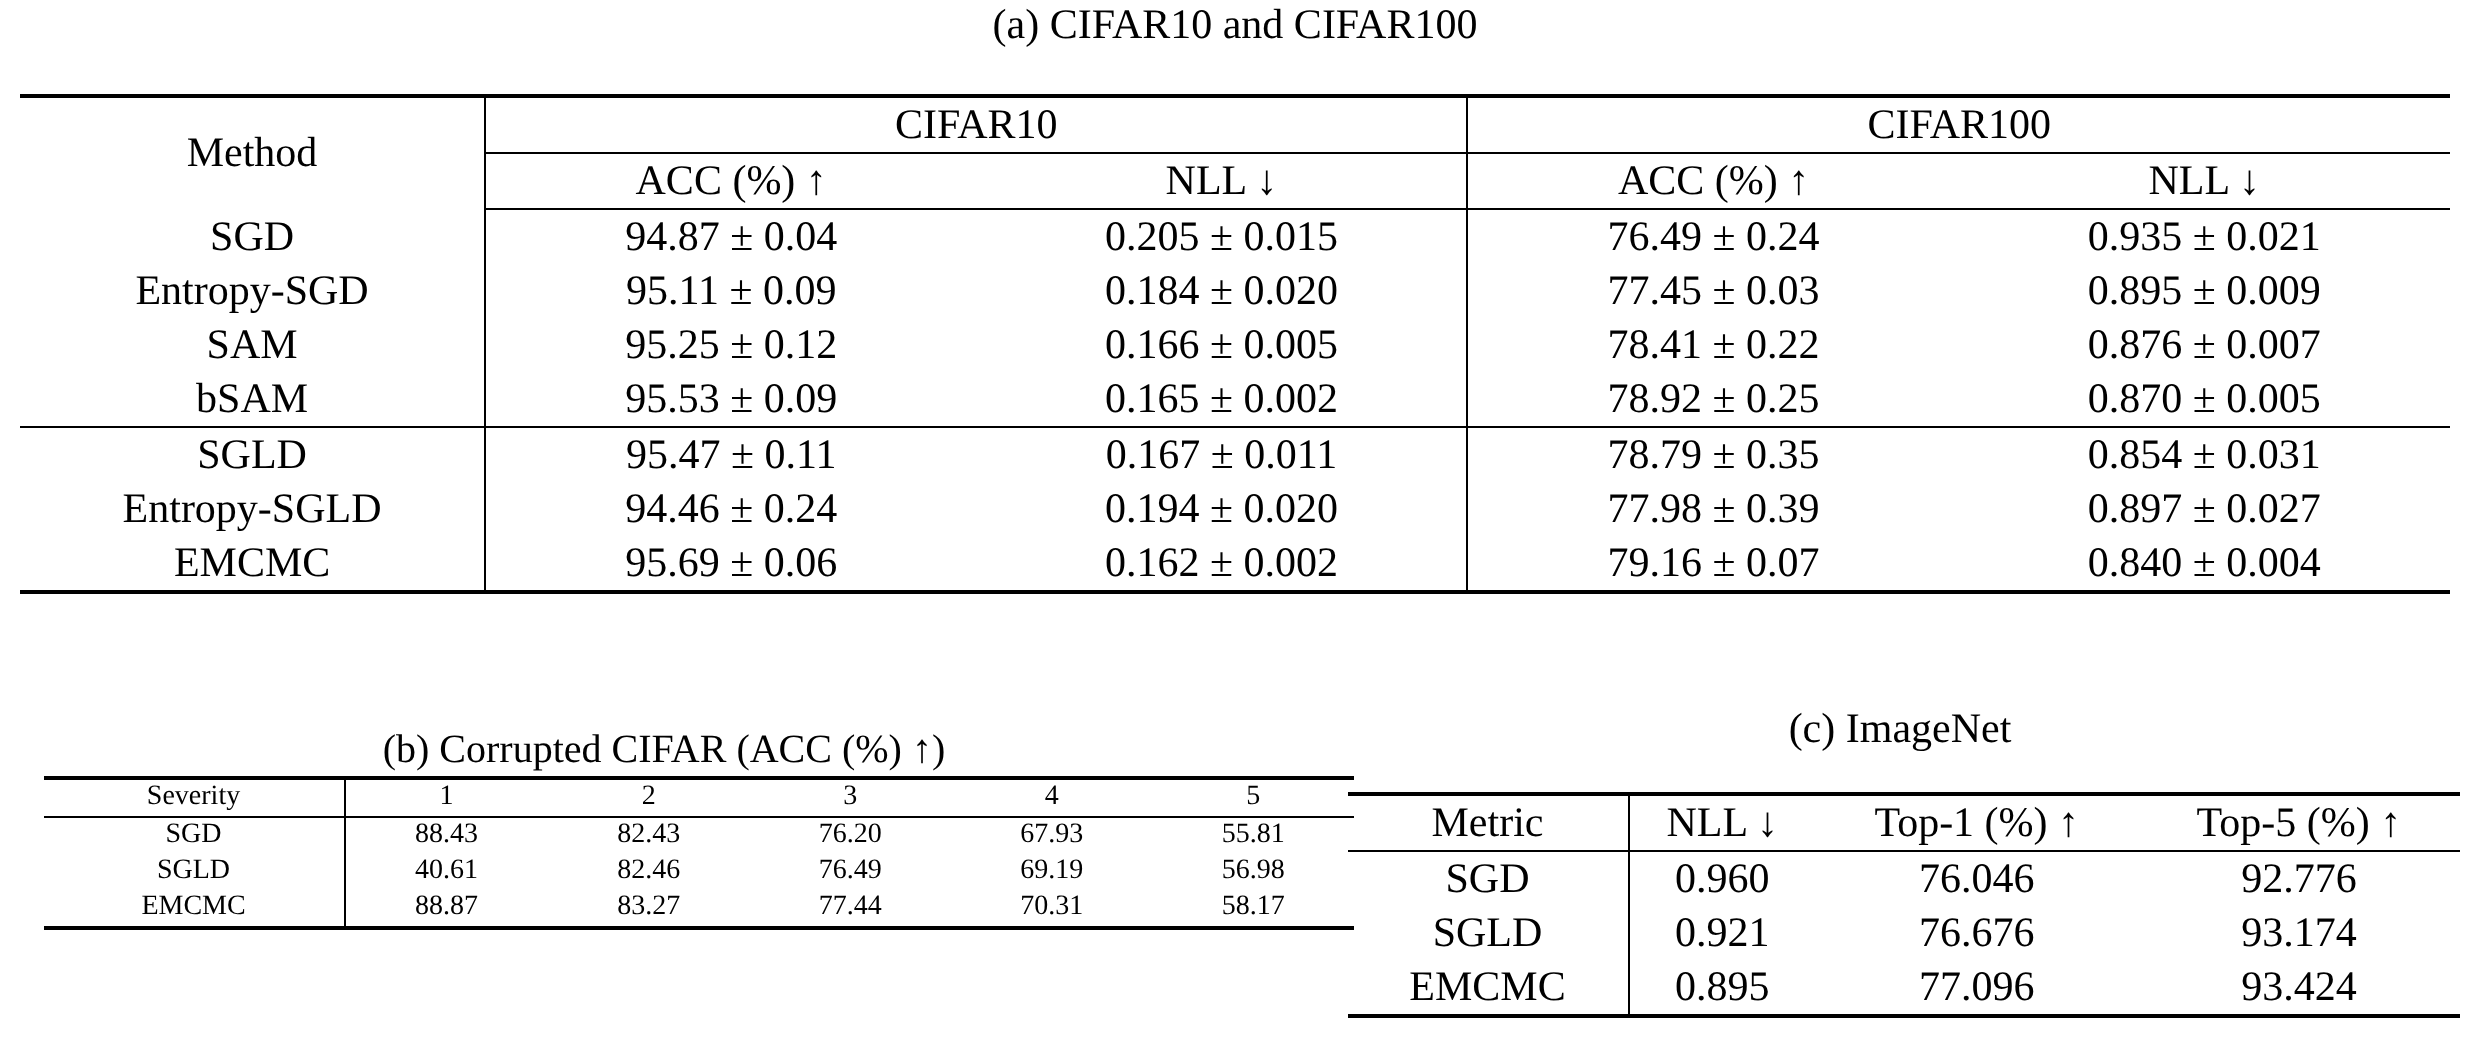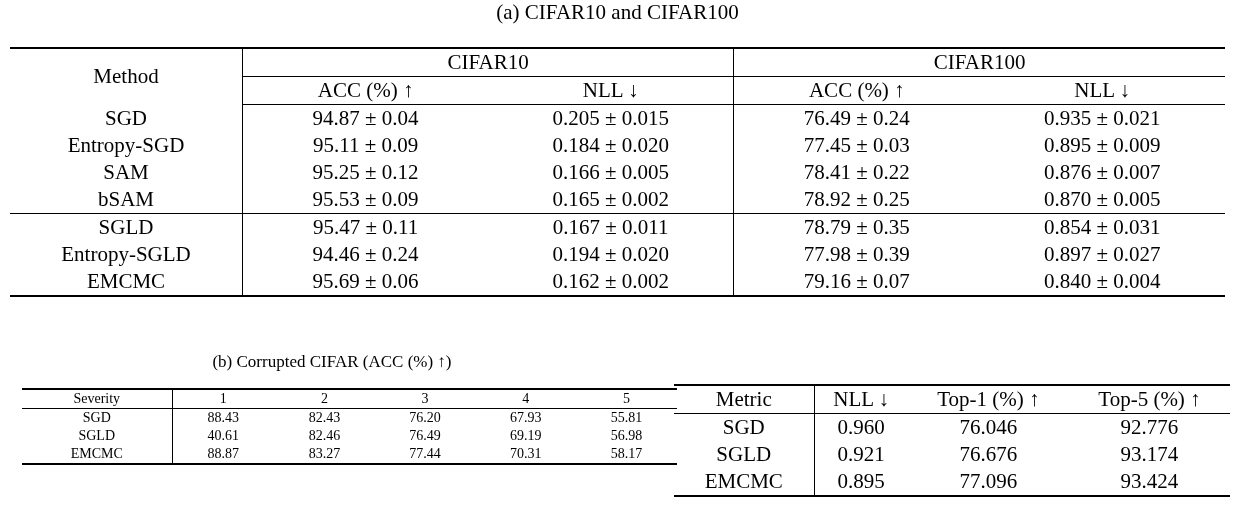--- a/index.html
+++ b/index.html
@@ -64,43 +64,43 @@
   .bottom {
     position: absolute;
     top: 352px;
     left: 0;
     width: 1235px;
     height: 179px;
   }
   .bcap-b {
     position: absolute;
     left: 8px;
-    top: 0;
+    top: 12px;
     width: 648px;
     text-align: center;
-    font-size: 17px;
+    font-size: 20px;
   }
   .bcap-c {
     position: absolute;
     left: 672px;
     top: 0;
     width: 556px;
     text-align: center;
     font-size: 21px;
   }
   .tbl-b-wrap {
     position: absolute;
     left: 0px;
     top: 36px;
     width: 660px;
   }
   .tbl-c-wrap {
     position: absolute;
     left: 674px;
-    top: 32px;
+    top: 44px;
     width: 556px;
   }
   .tbl-b {
     width: 655px;
     font-size: 14px;
     margin-left: 22px;
   }
   .tbl-c {
     width: 556px;
     font-size: 21px;
@@ -192,20 +192,21 @@
           <td class="vline bold">79.16 ± 0.07</td>
           <td class="bold">0.840 ± 0.004</td>
         </tr>
       </tbody>
     </table>
   </div>
 
   <div class="bottom">
 
     <div class="bcap-b caption">(b) Corrupted CIFAR (ACC (%) ↑)</div>
+    <div class="bcap-c caption">(c) ImageNet</div>
 
     <div class="tbl-b-wrap">
       <table class="tbl-b">
         <colgroup>
           <col class="hdr-col">
           <col>
             <col>
             <col>
             <col>
             <col>

